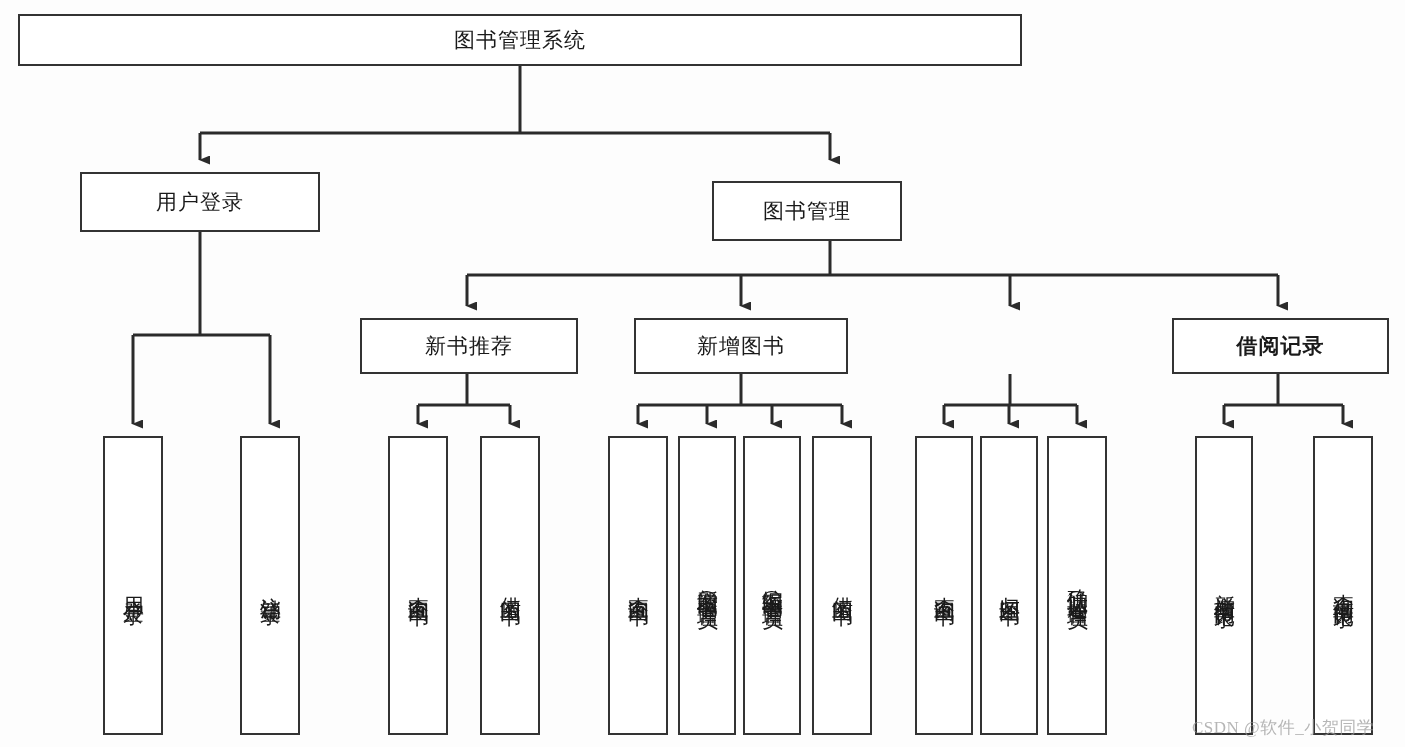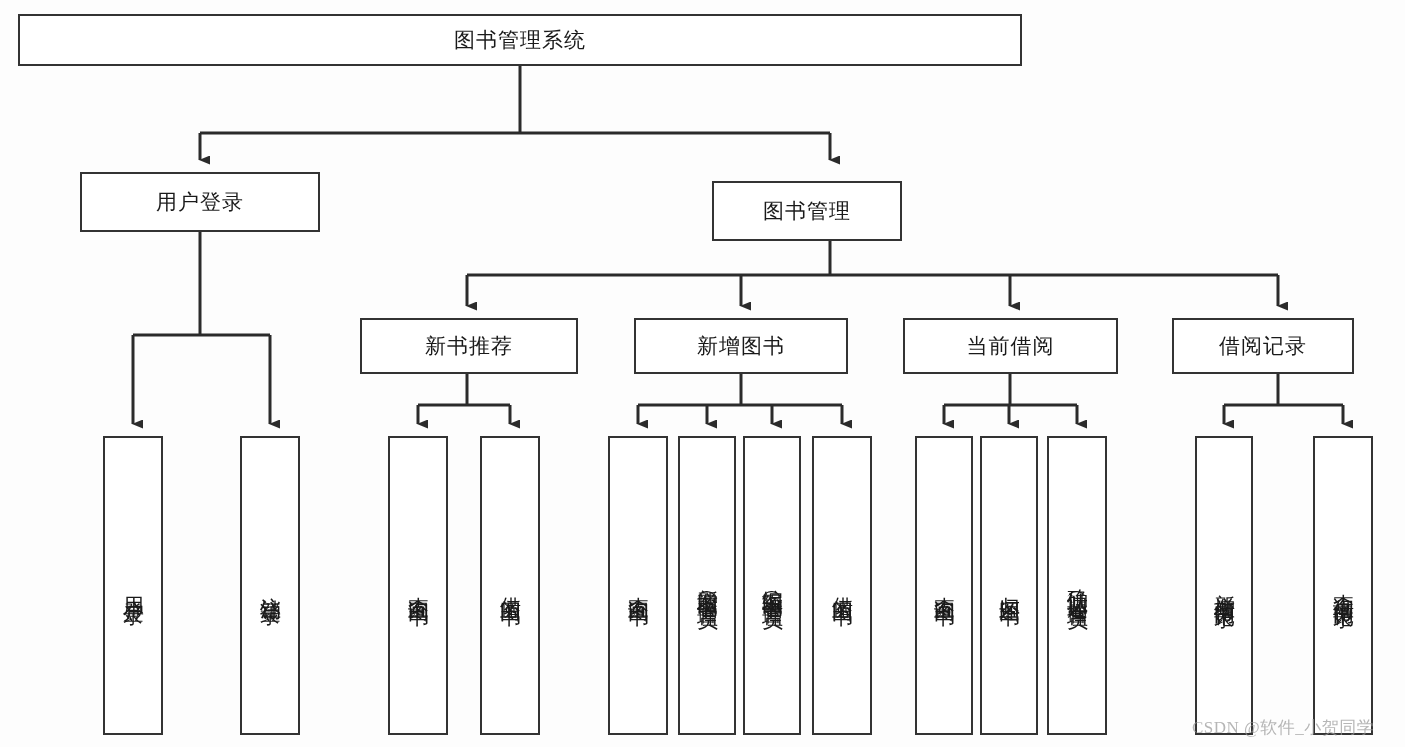--- a/index.html
+++ b/index.html
@@ -125,24 +125,21 @@
   <div class="node h" style="left:712px; top:172px; width:190px; height:60px;margin-top:9px;">
     <span>图书管理</span>
   </div>
 
   <div class="node h" style="left:360px; top:318px; width:218px; height:56px;">
     <span>新书推荐</span>
   </div>
   <div class="node h" style="left:634px; top:318px; width:214px; height:56px;">
     <span>新增图书</span>
   </div>
-  <div class="node h" style="left:903px; top:318px; width:215px; height:56px;">
-    <span>当前借阅</span>
-  </div>
-  <div class="node h" style="left:1172px; top:318px; width:182px; height:56px;">
+  <div class="node h" style="left:1172px; top:318px; width:217px; height:56px;font-weight:bold;">
     <span>借阅记录</span>
   </div>
 
   <div class="node v" style="left:103px; top:436px; width:60px; height:299px;">
     <span class="vtext">用户登录</span>
   </div>
   <div class="node v" style="left:240px; top:436px; width:60px; height:299px;">
     <span class="vtext">注销登录</span>
   </div>
   <div class="node v" style="left:388px; top:436px; width:60px; height:299px;">

